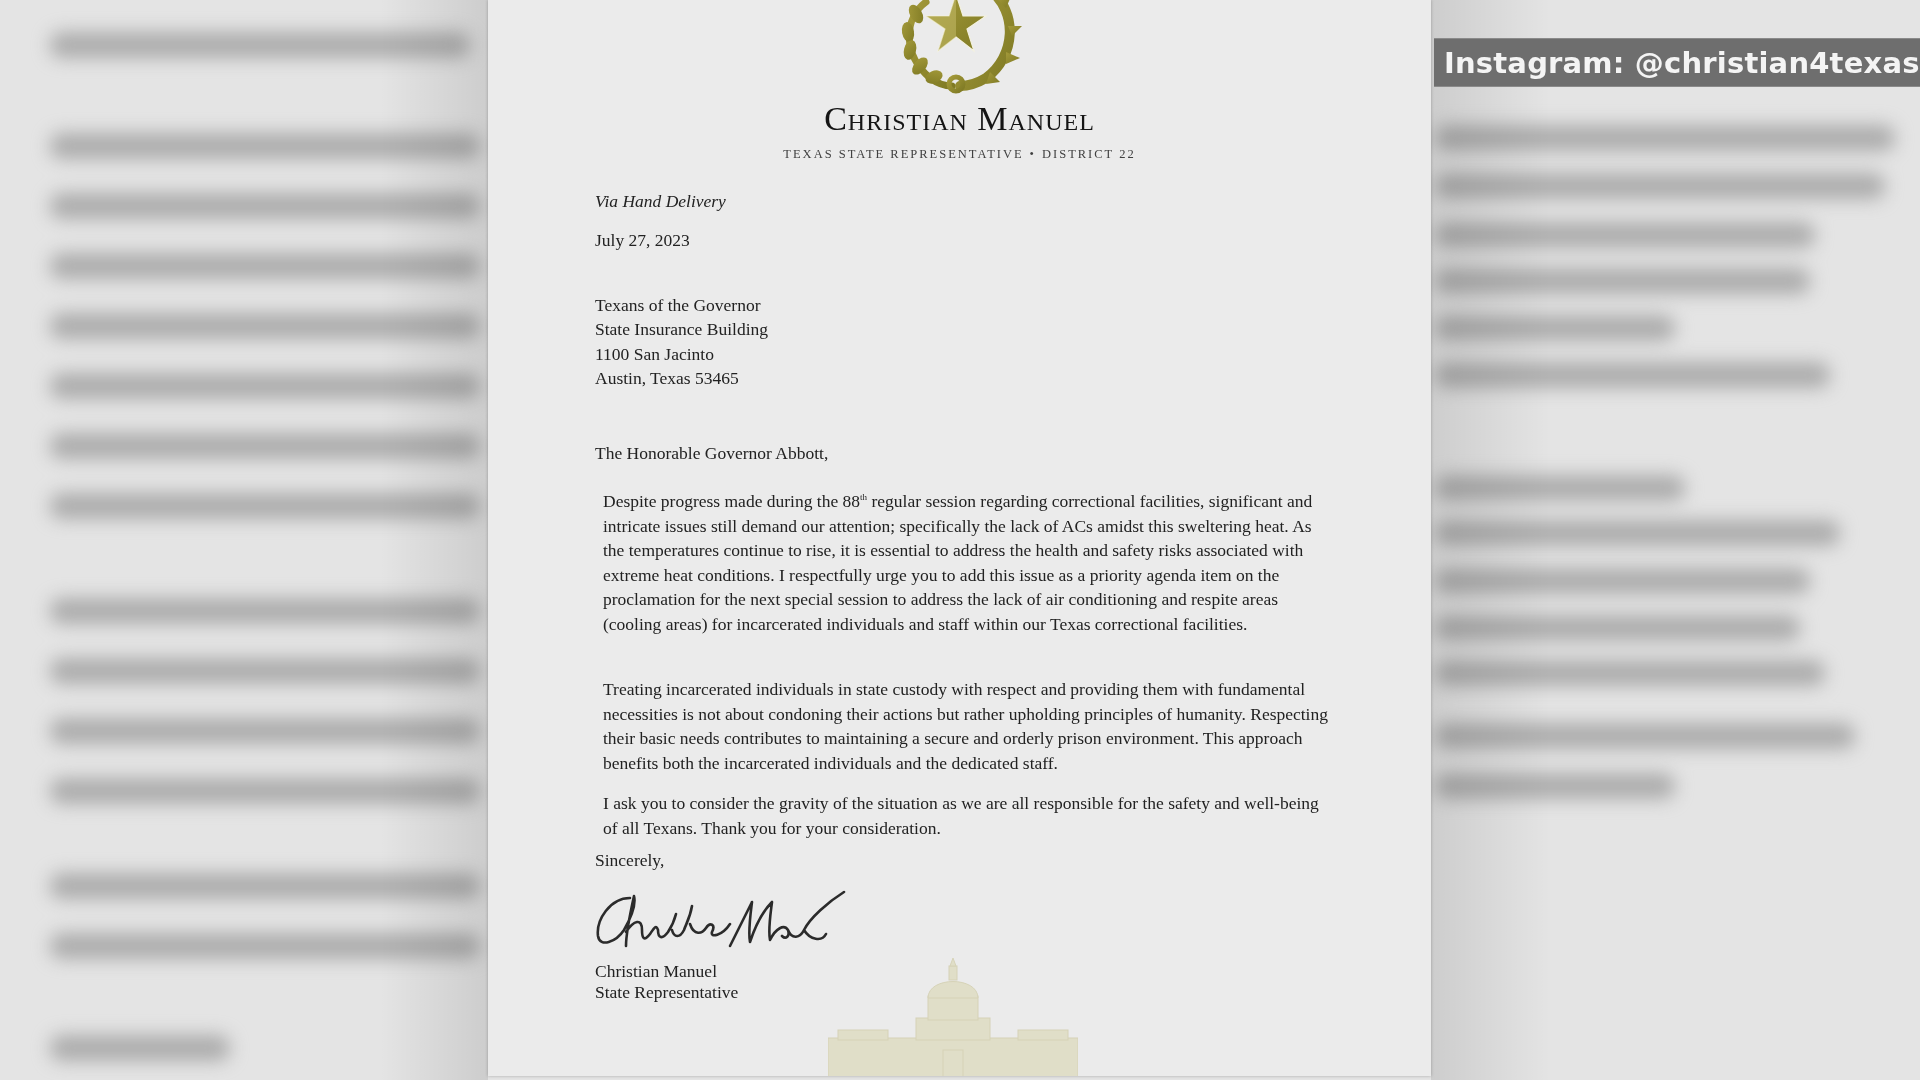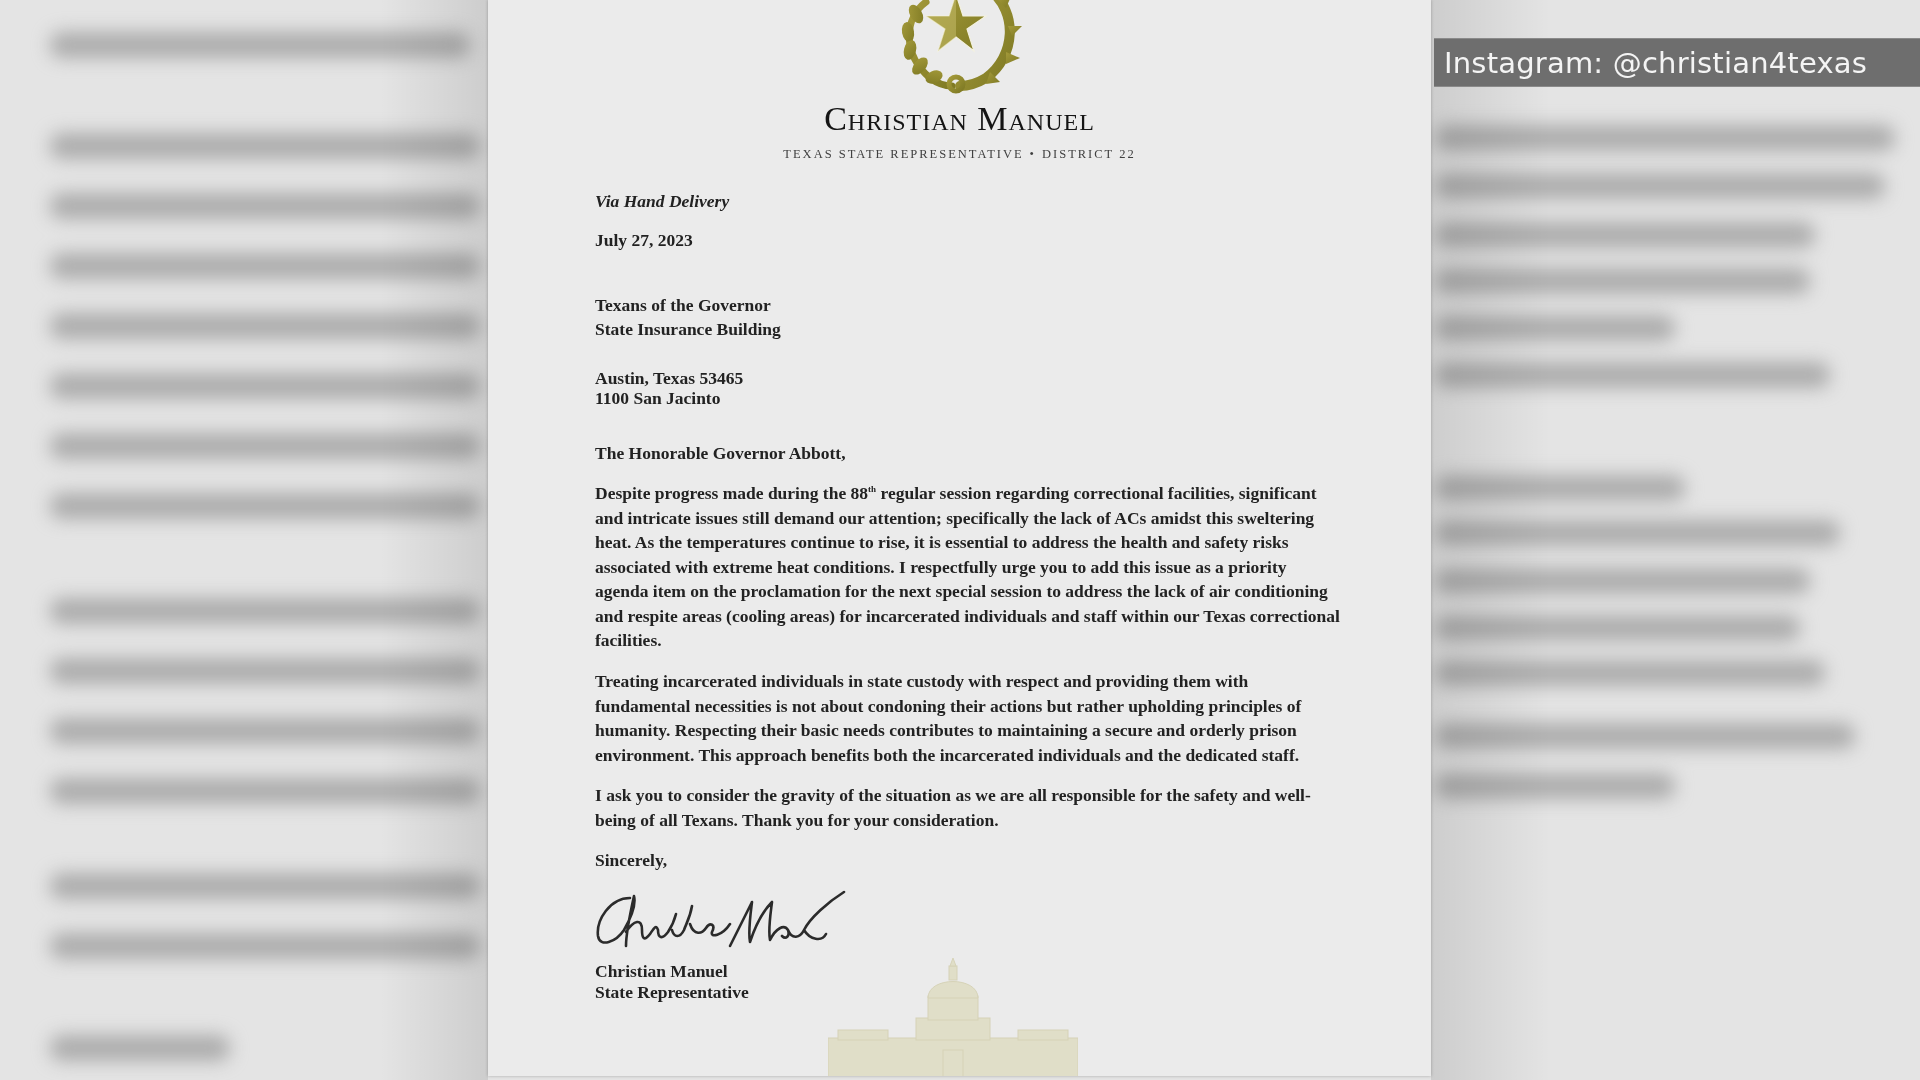--- a/index.html
+++ b/index.html
@@ -47,39 +47,39 @@
     font-size: 34px; letter-spacing: 1px; color: #151515;
     font-variant: small-caps; font-family: "Liberation Serif", serif;
   }
   .letterhead-sub {
     position: absolute; left: 0; width: 100%; top: 147px; text-align: center;
     font-size: 12.5px; letter-spacing: 2px; color: #404040;
   }
   .letterhead-sub .dot { display: inline-block; margin: 0 6px; }
   .txt {
     position: absolute; left: 107px; font-size: 17.5px; line-height: 24.5px;
-    color: #222; white-space: nowrap; font-weight: bold;
+    color: #222; white-space: nowrap;
   }
   .italic { font-style: italic; }
   .para { white-space: normal; width: 745px; }
-  .para p { margin: 0; }
+  .para p { margin: 8px; }
   sup { font-size: 9px; line-height: 0; }
   .signature { position: absolute; left: 102px; top: 884px; width: 260px; height: 70px; }
   .capitol { position: absolute; left: 340px; top: 958px; width: 250px; height: 125px; }
 
   
   .banner {
     position: absolute; left: 1434px; top: 38px; width: 486px; height: 49px;
     background: #6e6e6e;
     border-top: 1px solid #8a8a8a; border-bottom: 1px solid #8a8a8a;
     box-sizing: border-box;
     display: flex; align-items: center; padding-left: 10px;
   }
   .banner-text {
-    font-family: "DejaVu Sans", sans-serif; font-weight: normal;
+    font-family: "DejaVu Sans", sans-serif; font-weight: bold;
     font-size: 29px; color: #f4f4f4; letter-spacing: 0.2px;
   }
 </style>
 </head>
 <body>
 
 <div class="bg-blur">
   <div class="bg-lines">
 
     <div class="bg-line" style="left:10px;top:32px;width:420px;"></div>
@@ -152,21 +152,21 @@
   <div class="letterhead-name">Christian Manuel</div>
   <div class="letterhead-sub">
     <span>TEXAS STATE REPRESENTATIVE</span><span class="dot">•</span><span>DISTRICT 22</span>
   </div>
 
   <div class="txt italic" style="top:189px;">Via Hand Delivery</div>
   <div class="txt" style="top:228px;">July 27, 2023</div>
 
   <div class="txt" style="top:293px;">Texans of the Governor</div>
   <div class="txt" style="top:317px;">State Insurance Building</div>
-  <div class="txt" style="top:342px;margin-top:44px;">1100 San Jacinto</div>
+  <div class="txt" style="top:342px;">1100 San Jacinto</div>
   <div class="txt" style="top:366px;">Austin, Texas 53465</div>
 
   <div class="txt" style="top:441px;">The Honorable Governor Abbott,</div>
 
   <div class="txt para" style="top:481px;">
     <p><span>Despite progress made during the 88</span><sup>th</sup><span> regular session regarding correctional facilities, significant and intricate issues still demand our attention; specifically the lack of ACs amidst this sweltering heat. As the temperatures continue to rise, it is essential to address the health and safety risks associated with extreme heat conditions. I respectfully urge you to add this issue as a priority agenda item on the proclamation for the next special session to address the lack of air conditioning and respite areas (cooling areas) for incarcerated individuals and staff within our Texas correctional facilities.</span></p>
   </div>
 
   <div class="txt para" style="top:783px;">
     <p>I ask you to consider the gravity of the situation as we are all responsible for the safety and well-being of all Texans. Thank you for your consideration.</p>

